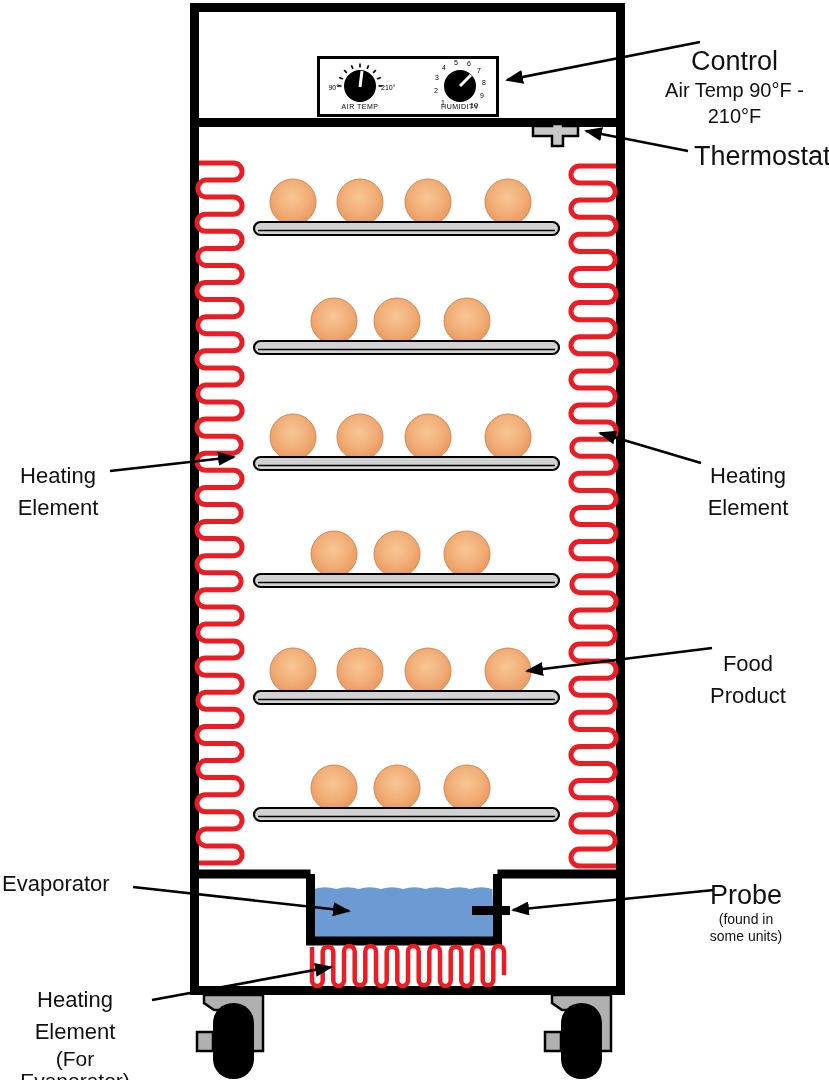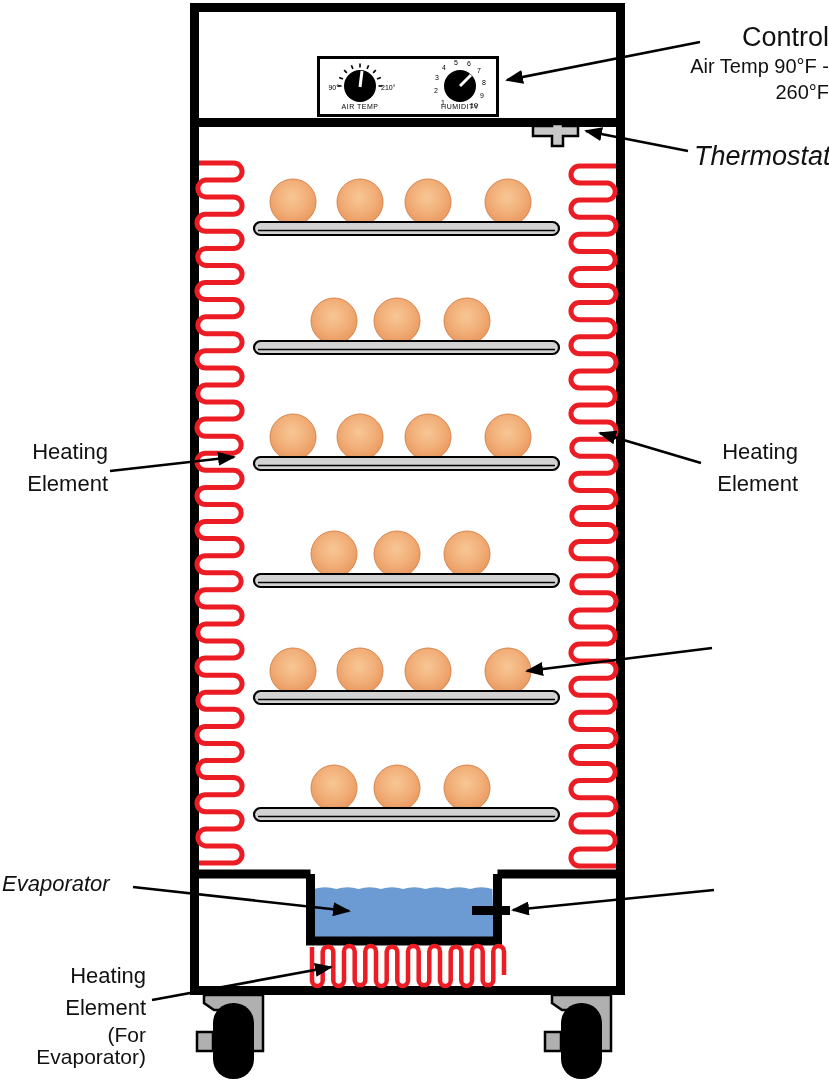--- a/index.html
+++ b/index.html
@@ -8,27 +8,27 @@
     --food-center:#F7C795; --food-mid:#F2AF79; --food-edge:#E8975C;
     --outline-black:#000000;
   }
   html,body{margin:0;padding:0;background:#fff;}
   #canvas{position:relative;width:829px;height:1080px;background:#fff;overflow:hidden;
           font-family:"Liberation Sans",sans-serif;color:#111;}
   #diagram-svg{position:absolute;left:0;top:0;}
   .coil{stroke:var(--coil-red);fill:none;stroke-width:5;}
   .coil-bottom{stroke:var(--coil-red);fill:none;stroke-width:4.5;}
   .lbl{position:absolute;color:#111;}
-  .c{text-align:right;}
+  .c{text-align:center;margin-top:24px;}
   .t27{font-size:27px;line-height:31px;}
   .t25{font-size:22px;line-height:32px;}
   .t20{font-size:20px;line-height:26px;}
   .t18{font-size:21px;line-height:22px;}
   .t14{font-size:14px;line-height:17px;}
-  .nowrap{white-space:nowrap;font-style:italic;}
+  .nowrap{white-space:nowrap;}
   .panel-text{font-family:"Liberation Sans",sans-serif;fill:#000;}
 </style>
 </head>
 <body>
 
 <div id="canvas">
 
   <svg id="diagram-svg" width="829" height="1080" viewBox="0 0 829 1080">
     <defs>
       <radialGradient id="foodGrad" cx="48%" cy="40%" r="62%">
@@ -153,37 +153,46 @@
       <line x1="701" y1="463" x2="600" y2="433" marker-end="url(#ah)"></line>
       <line x1="712" y1="648" x2="527" y2="671" marker-end="url(#ah)"></line>
       <line x1="133" y1="887" x2="349" y2="911" marker-end="url(#ah)"></line>
       <line x1="714" y1="890" x2="513" y2="910" marker-end="url(#ah)"></line>
       <line x1="152" y1="1000" x2="331" y2="967" marker-end="url(#ah)"></line>
     </g>
   </svg>
 
   <div class="lbl c" style="left:640px;top:22px;width:189px;">
     <div class="t27">Control</div>
-    <div class="t20">Air Temp 90°F - 260°F</div>
+    <div class="t20">Air Temp 90°F - 210°F</div>
   </div>
 
   <div class="lbl t27 nowrap" style="left:694px;top:141px;">Thermostat</div>
 
   <div class="lbl c" style="left:8px;top:436px;width:100px;">
     <div class="t25">Heating</div>
     <div class="t25">Element</div>
   </div>
 
   <div class="lbl c" style="left:698px;top:436px;width:100px;">
     <div class="t25">Heating</div>
     <div class="t25">Element</div>
   </div>
 
+  <div class="lbl c" style="left:698px;top:624px;width:100px;">
+    <div class="t25">Food</div>
+    <div class="t25">Product</div>
+  </div>
 
   <div class="lbl t25 nowrap" style="left:2px;top:868px;text-align:right;">Evaporator</div>
 
+  <div class="lbl c" style="left:690px;top:856px;width:112px;">
+    <div class="t27">Probe</div>
+    <div class="t14">(found in</div>
+    <div class="t14">some units)</div>
+  </div>
 
   <div class="lbl c" style="left:4px;top:960px;width:142px;">
     <div class="t25">Heating</div>
     <div class="t25">Element</div>
     <div class="t18">(For Evaporator)</div>
   </div>
 </div>
 
 </body></html>

